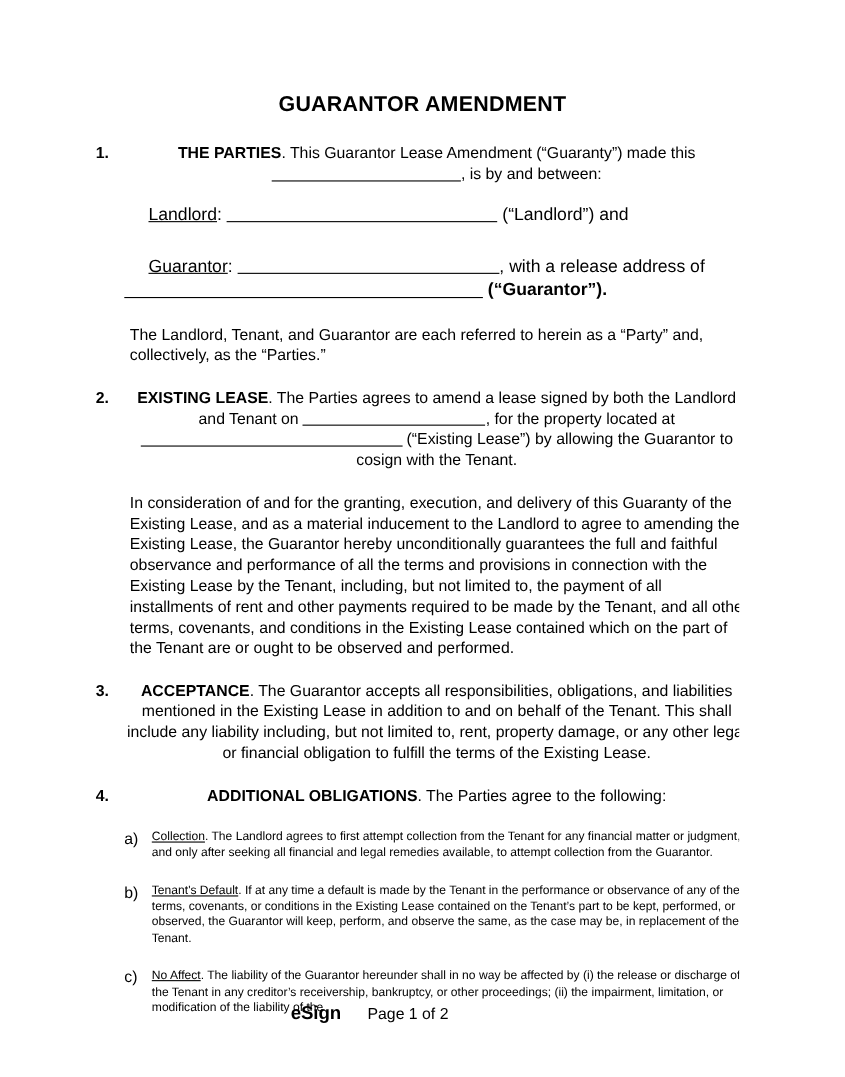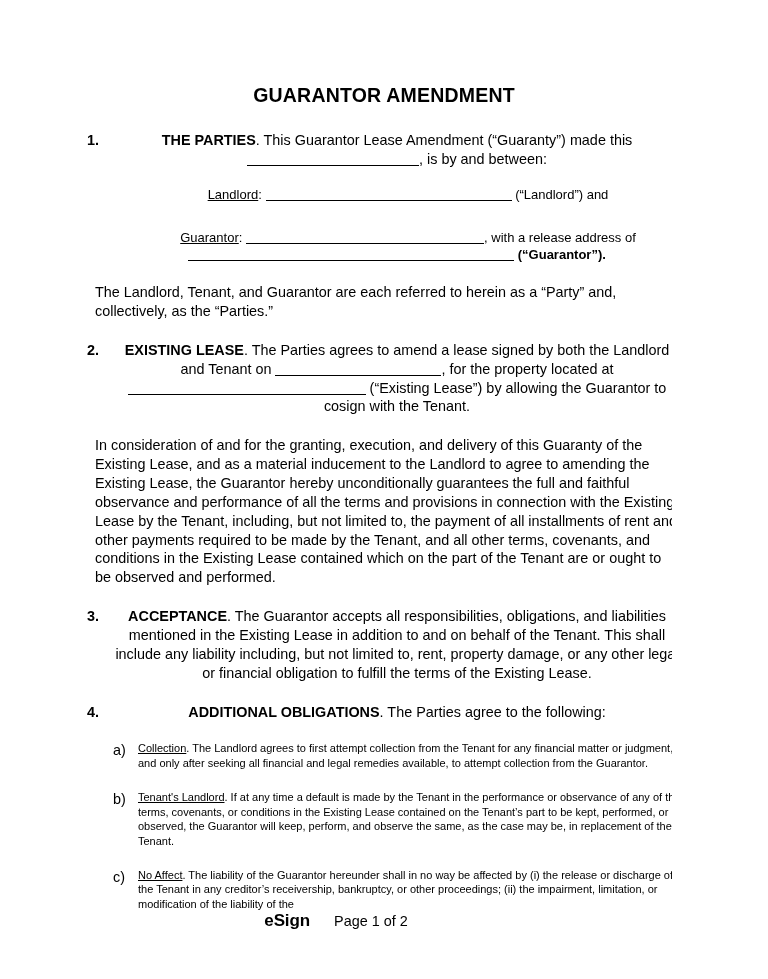--- a/index.html
+++ b/index.html
@@ -53,39 +53,38 @@
     font-size: 14.4px;
     line-height: 1.31;
     text-align: center;
   }
   .clause-body b {
     font-weight: bold;
   }
 
   
   .indent-block {
-    margin-left: 8px;
+    margin-left: 31px;
     font-size: 14.4px;
     line-height: 1.31;
   }
   .indent-block.deep {
     margin-left: 48px;
   }
 
   .spacer-sm { height: 13px; }
   .spacer-md { height: 17px; }
   .spacer-lg { height: 20px; }
 
   
   .party-row {
     margin-bottom: 0;
-    font-size: 13px;
+    font-size: 16px;
     line-height: 1.31;
     white-space: nowrap;
-    text-align: center;
   }
   .party-label {
     text-decoration: underline;
   }
 
   
   .blank {
     display: inline-block;
     border-bottom: 1.4px solid #000;
     height: 0.95em;
@@ -204,21 +203,21 @@
 
     <div class="subitem">
       <div class="subitem-marker">a)</div>
       <div class="subitem-body"><u>Collection</u><span>. The Landlord agrees to first attempt collection from the Tenant for any financial matter or judgment, and only after seeking all financial and legal remedies available, to attempt collection from the Guarantor.</span></div>
     </div>
 
     <div class="spacer-lg"></div>
 
     <div class="subitem">
       <div class="subitem-marker">b)</div>
-      <div class="subitem-body"><u>Tenant's Landlord</u><span>. If at any time a default is made by the Tenant in the performance or observance of any of the terms, covenants, or conditions in the Existing Lease contained on the Tenant’s part to be kept, performed, or observed, the Guarantor will keep, perform, and observe the same, as the case may be, in replacement of the Tenant.</span></div>
+      <div class="subitem-body"><u>Tenant's Default</u><span>. If at any time a default is made by the Tenant in the performance or observance of any of the terms, covenants, or conditions in the Existing Lease contained on the Tenant’s part to be kept, performed, or observed, the Guarantor will keep, perform, and observe the same, as the case may be, in replacement of the Tenant.</span></div>
     </div>
 
     <div class="spacer-lg"></div>
 
     <div class="subitem">
       <div class="subitem-marker">c)</div>
       <div class="subitem-body"><u>No Affect</u><span>. The liability of the Guarantor hereunder shall in no way be affected by (i) the release or discharge of the Tenant in any creditor’s receivership, bankruptcy, or other proceedings; (ii) the impairment, limitation, or modification of the liability of the</span></div>
     </div>
 
   </div>

